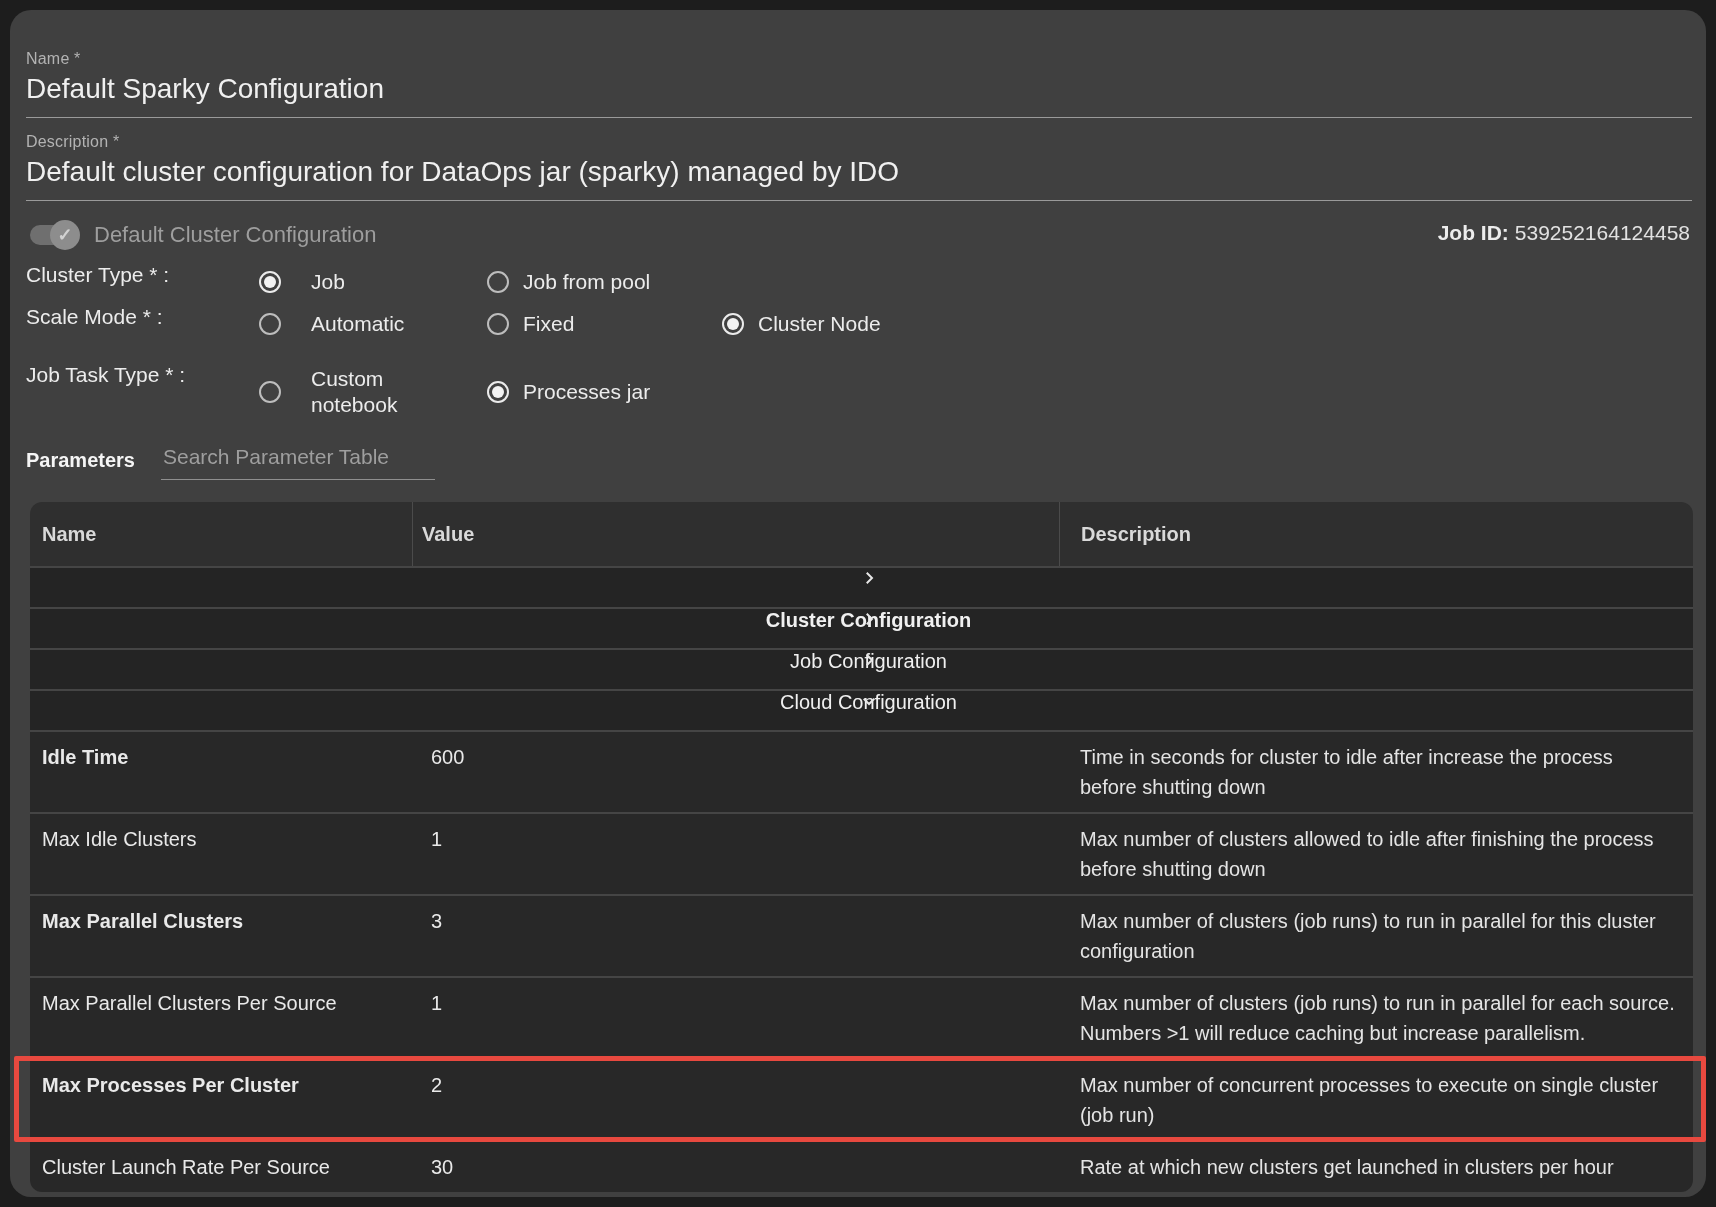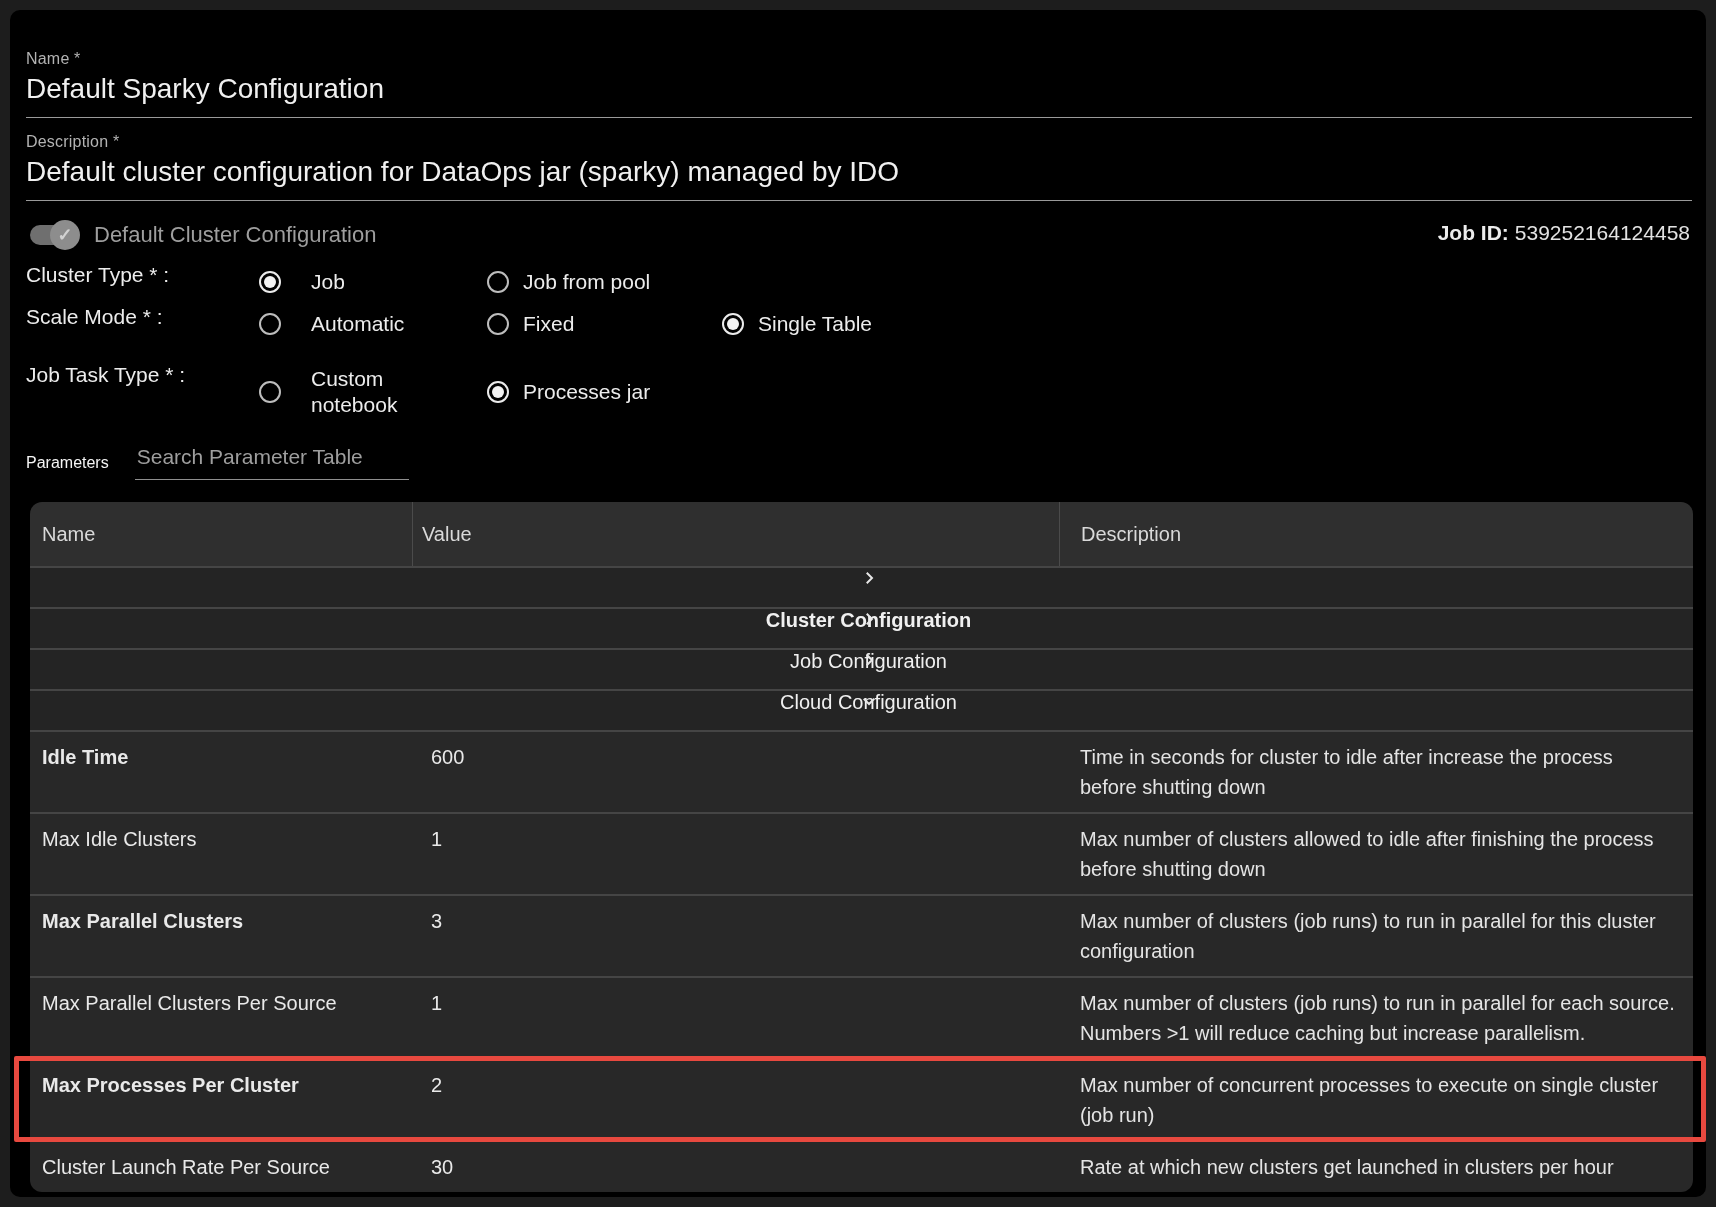--- a/index.html
+++ b/index.html
@@ -7,21 +7,21 @@
   body {
     width:1716px; height:1207px;
     background:#1d1d1d;
     font-family:"Liberation Sans", sans-serif;
     overflow:hidden;
     position:relative;
   }
   .panel {
     position:absolute; left:10px; top:10px;
     width:1696px; height:1187px;
-    background:#000000; border-radius:10px;
+    background:#404040; border-radius:21px;
     padding:40px 14px 0 16px;
   }
 
   
   .text-field { border-bottom:1px solid #9a9a9a; padding-bottom:12px; margin-bottom:15px; }
   .field-label { font-size:16px; color:#b3b3b3; letter-spacing:.2px; }
   .field-value { font-size:28px; color:#f0f0f0; margin-top:5px; }
 
   
   .toggle-row { position:relative; display:flex; align-items:center; height:36px; margin:16px 0 10px; }
@@ -48,38 +48,38 @@
     width:22px; height:22px; border-radius:50%;
     border:2.5px solid #bdbdbd; position:relative; flex:none;
   }
   .radio.selected { border-color:#ebebeb; }
   .radio.selected::after {
     content:""; position:absolute; inset:3px; border-radius:50%; background:#f2f2f2;
   }
 
   
   .params-bar { display:flex; align-items:flex-end; gap:26px; margin-top:20px; }
-  .params-title { font-size:16px; font-weight:normal; color:#f5f5f5; padding-bottom:8px; }
+  .params-title { font-size:20px; font-weight:bold; color:#f5f5f5; padding-bottom:8px; }
   .search-input {
     background:transparent; border:none; outline:none;
     border-bottom:1px solid #8f8f8f;
     width:274px; font-size:21px; color:#e0e0e0;
     padding:4px 2px 10px; font-family:"Liberation Sans", sans-serif;
   }
   .search-input::placeholder { color:#9e9e9e; opacity:1; }
 
   
   .param-table { margin:22px 0 0 4px; width:1663px; }
   .t-header {
     display:grid; grid-template-columns:382px 647px 1fr;
     background:#2f2f2f; height:64px;
     border-radius:12px 12px 0 0;
     color:#d9d9d9; font-size:20px;
   }
-  .th { display:flex; align-items:center; height:100%; padding-left:12px; }
+  .th { display:flex; align-items:center; height:100%; padding-left:12px;font-weight:bold; }
   .th.v { border-left:1px solid #4b4b4b; padding-left:9px; }
   .th.d { border-left:1px solid #4b4b4b; padding-left:21px; }
 
   .group-row {
     display:flex; align-items:center; gap:21px;
     background:#242424; height:41px;
     border-top:2px solid #454545;
     color:#f0f0f0; font-size:20px; padding-left:14px;
     cursor:default;
     flex-direction:column;
@@ -147,21 +147,21 @@
     <div class="opt opt-slot1">
       <span class="radio"></span>
       <span>Automatic</span>
     </div>
     <div class="opt opt-slot2">
       <span class="radio"></span>
       <span>Fixed</span>
     </div>
     <div class="opt">
       <span class="radio selected"></span>
-      <span>Single Table</span>
+      <span>Cluster Node</span>
     </div>
   </div>
 
   <div class="radio-row tall">
     <div class="row-label">Job Task Type * :</div>
     <div class="opt opt-slot1">
       <span class="radio"></span>
       <span class="opt-label-narrow">Custom notebook</span>
     </div>
     <div class="opt opt-slot2">

